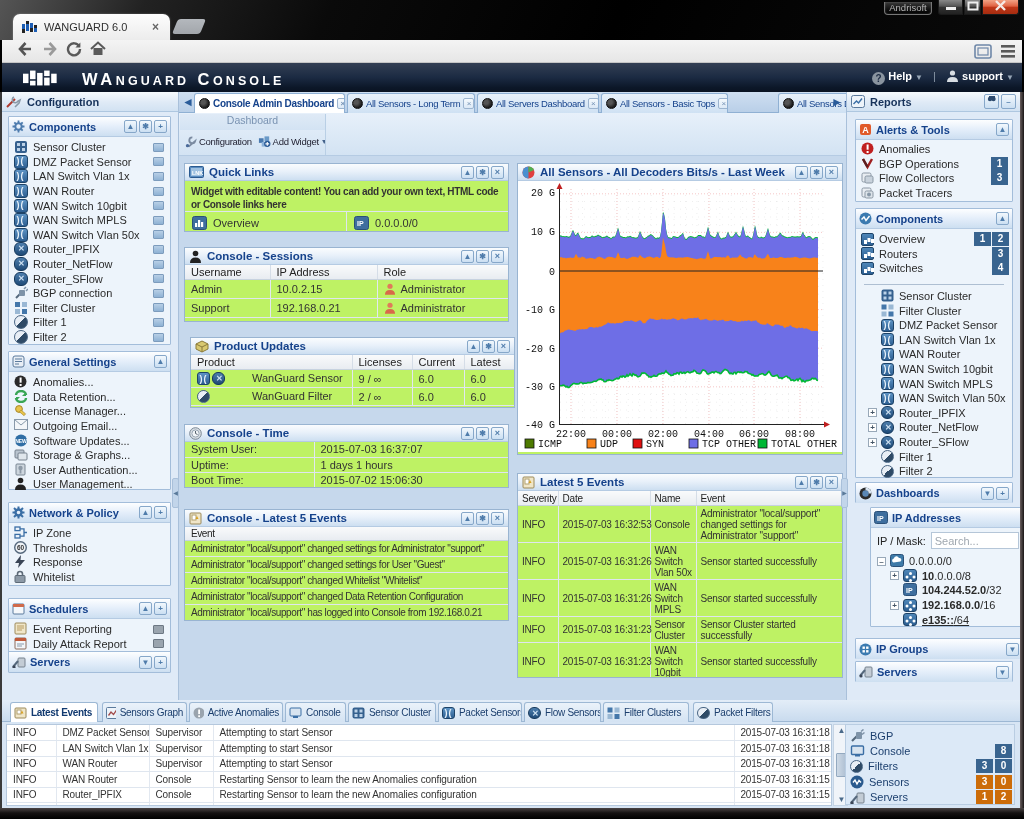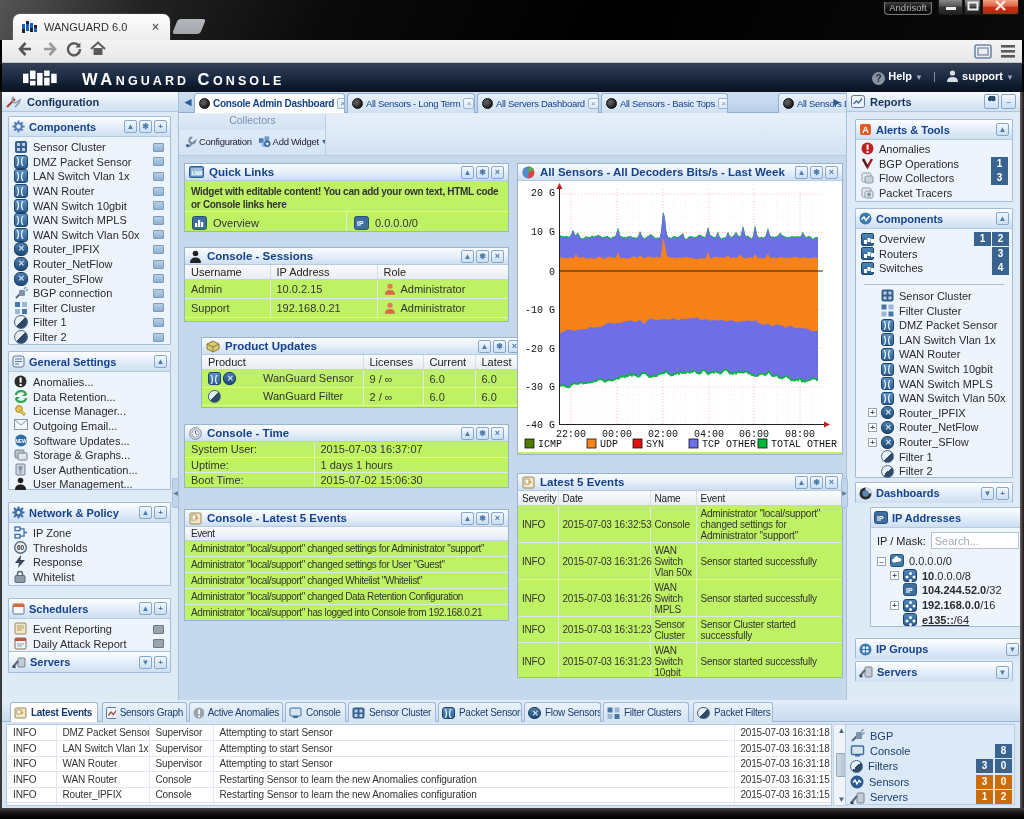--- a/index.html
+++ b/index.html
@@ -406,21 +406,21 @@
       <div class="abs" style="left:3px;top:3px;font-size:12px;color:#2a5c9a;font-weight:bold;">◄</div>
       <div class="ctab active" style="left:15px;width:151px;"><span class="dot"></span>Console Admin Dashboard<span class="x">×</span></div>
       <div class="ctab" style="left:168px;width:128px;"><span class="dot"></span>All Sensors - Long Term<span class="x">×</span></div>
       <div class="ctab" style="left:298px;width:122px;"><span class="dot"></span>All Servers Dashboard<span class="x">×</span></div>
       <div class="ctab" style="left:422px;width:127px;"><span class="dot"></span>All Sensors - Basic Tops<span class="x">×</span></div>
       <div class="ctab" style="left:551px;width:104px;margin-left:48px;"><span class="dot"></span>All Sensors Dashboa</div>
       <div class="abs" style="right:3px;top:3px;font-size:12px;color:#2a5c9a;font-weight:bold;">►</div>
     </div>
     <div id="ctoolbar">
       <div id="dashgroup">
-        <div class="glabel">Collectors</div>
+        <div class="glabel">Dashboard</div>
         <div style="padding:3px 0 0 3px;white-space:nowrap;overflow:hidden;display:flex;">
           <span class="tbbtn"><svg width="13" height="13" style="margin-right:2px;flex:none;" viewBox="0 0 14 13">
                   <path d="M9 2 a3.2 3.2 0 1 0 3 4 l-7 6" stroke="#7a8aa0" stroke-width="2" fill="none"></path>
                   <circle cx="3.8" cy="11" r="1.8" fill="#4a6a9a"></circle>
                 </svg>Configuration</span>
           <span class="tbbtn" style="margin-left:4px;"><svg width="13" height="13" style="margin-right:2px;flex:none;" viewBox="0 0 14 13">
                   <rect x="1" y="3" width="5" height="5" fill="#4a7ab0"></rect>
                   <rect x="7" y="1" width="5" height="5" fill="#6a9ac8"></rect>
                   <rect x="4" y="7" width="5" height="5" fill="#8ab0d8"></rect>
                   <circle cx="10" cy="9" r="3.4" fill="#2a5a96"></circle>
@@ -495,21 +495,21 @@
                 <td>192.168.0.21</td>
                 <td><svg width="12" height="12" viewBox="0 0 13 13" style="vertical-align:-2px;margin-right:5px;">
                     <circle cx="6.5" cy="3.5" r="2.8" fill="#e07a5a"></circle>
                     <path d="M1 12.6 Q1 7.5 6.5 7.5 Q12 7.5 12 12.6 Z" fill="#d86a4a"></path>
                   </svg>Administrator</td>
               </tr>
       </tbody>
           </table>
     </div>
 
-    <div class="widget" style="left:22px;top:245px;width:325px;height:71px;">
+    <div class="widget" style="left:11px;top:245px;width:325px;height:71px;">
       <div class="whead">
             <svg width="14" height="13">
               <path d="M7 1 L13 4 L13 9 L7 12 L1 9 L1 4 Z" fill="#d8c870" stroke="#8a7a3a"></path>
               <path d="M1 4 L7 7 L13 4 M7 7 L7 12" stroke="#8a7a3a" fill="none"></path>
             </svg>
             <span class="wt">Product Updates</span>
             <div class="hbtn">▲</div>
             <div class="hbtn">✱</div>
             <div class="hbtn" style="font-size:9px;">×</div>
           </div>

